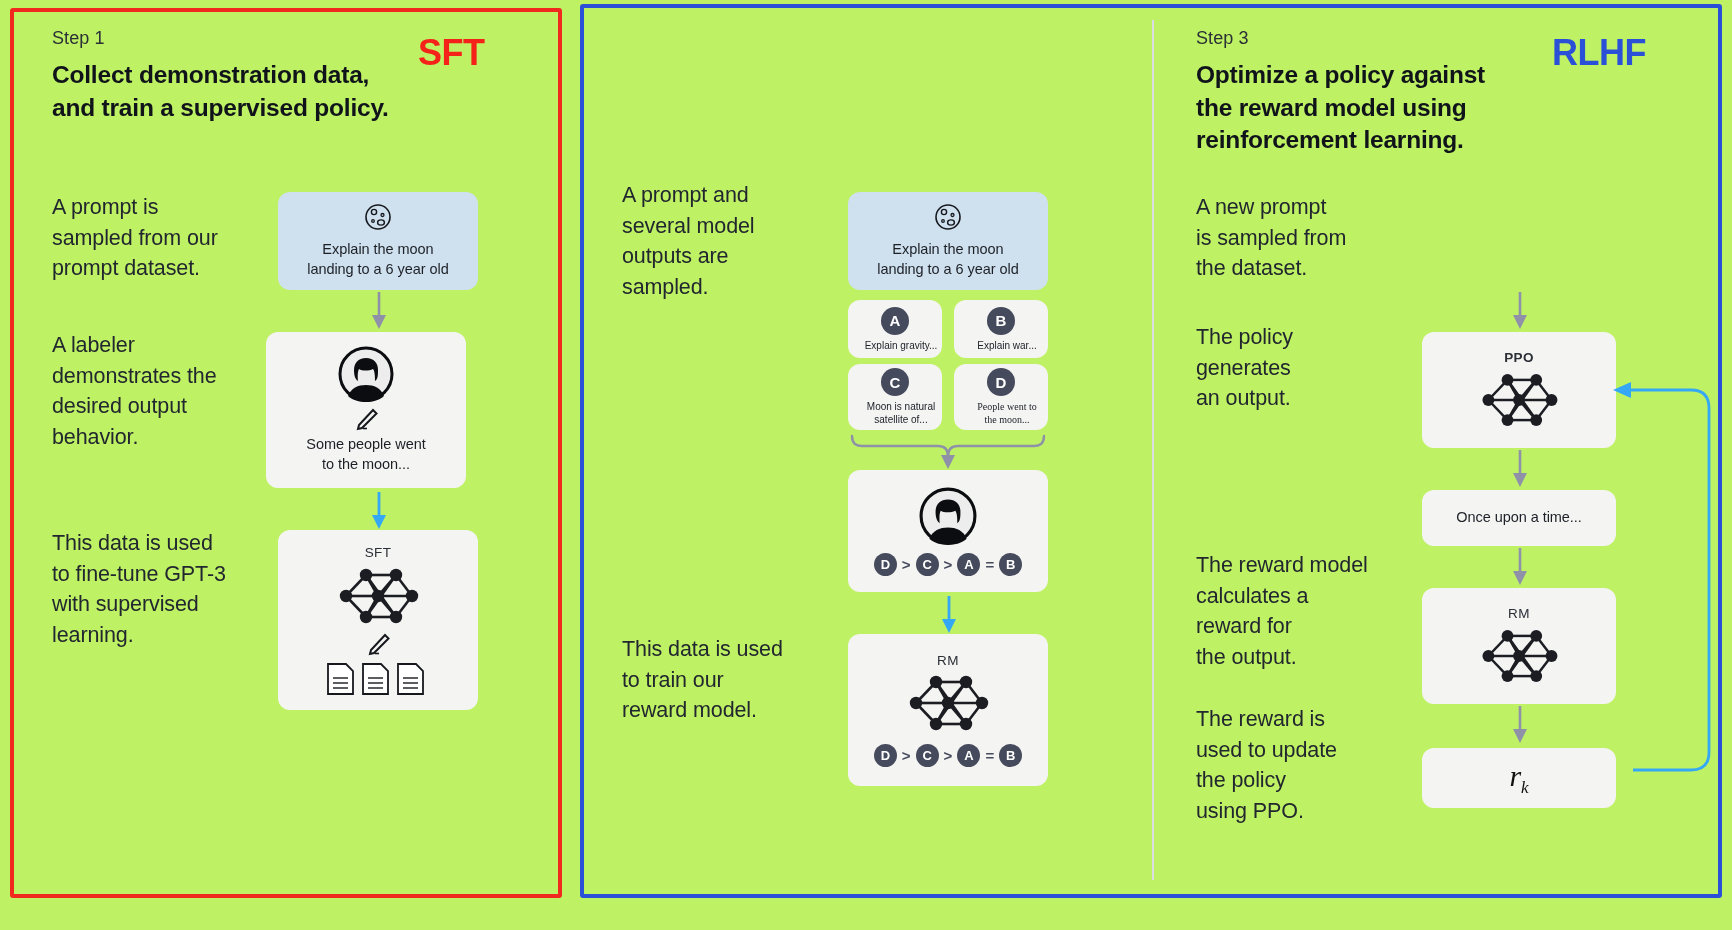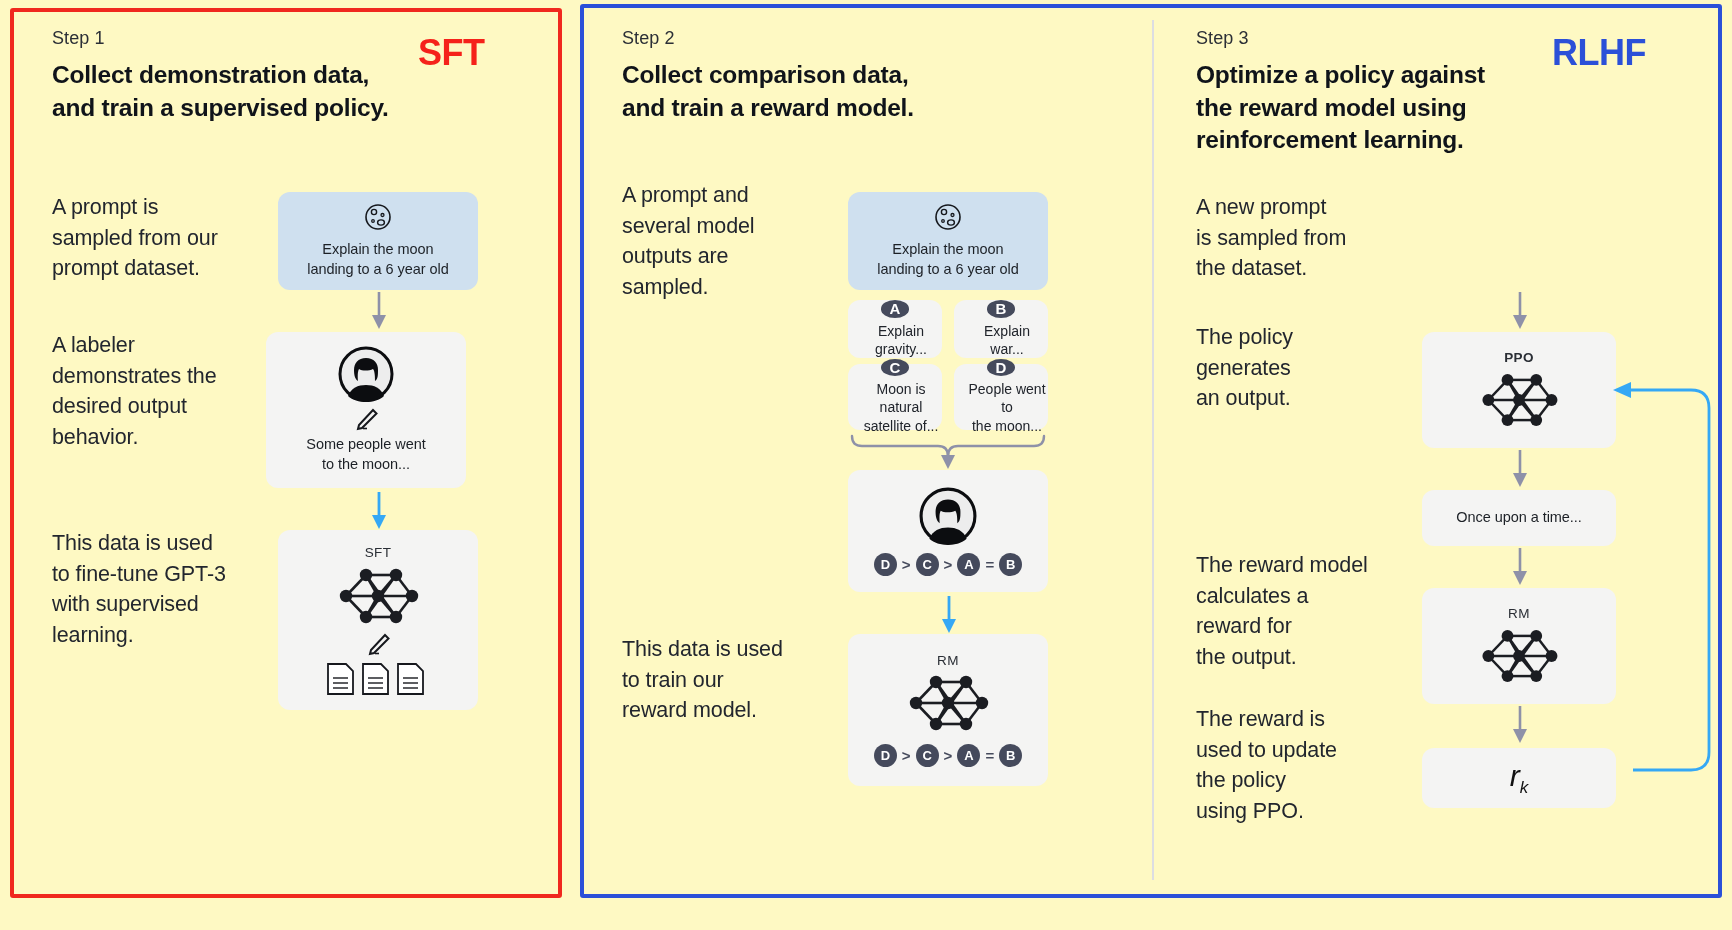--- a/index.html
+++ b/index.html
@@ -2,21 +2,21 @@
 <html><head>
 <meta charset="utf-8">
 <style>
   * { box-sizing: border-box; margin: 0; padding: 0; }
   html, body {
     width: 1732px; height: 930px;
     background: #ffffff;
     font-family: "Liberation Sans", sans-serif;
     overflow: hidden;
   }
-  .canvas { position: relative; width: 1732px; height: 930px; background: #fef9c3; }
+  .canvas { position: relative; width: 1732px; height: 930px; background: #bef264; }
 
   
   .frame {
     position: absolute;
     border-radius: 3px;
     pointer-events: none;
   }
   .frame-sft  { left: 10px;  top: 8px;  width: 552px;  height: 890px; border: 4px solid #f0281e; }
   .frame-rlhf { left: 580px; top: 4px;  width: 1142px; height: 894px; border: 4px solid #2b50d8; }
 
@@ -69,42 +69,42 @@
   .card-prompt { background: #cfe0ef; }
   .card-grey   { background: #f4f4f3; }
 
   .card-text {
     font-size: 14.5px; color: #1c2026; line-height: 1.35;
     white-space: pre-line; letter-spacing: -.05px;
   }
   .card-caption {
     font-size: 13.5px; color: #2a2e35; letter-spacing: .4px;
   }
-  .mini-text { font-size: 14px; color: #20242b; line-height: 1.3; white-space: pre-line; margin-left: 12px; }
+  .mini-text { font-size: 10px; color: #20242b; line-height: 1.3; white-space: pre-line; margin-left: 12px; }
 
   
   .arrow { position: absolute; }
   svg { display: block; overflow: visible; }
 
   
   .pill {
     display: inline-flex; align-items: center; justify-content: center;
     background: #454a5c; color: #fff; border-radius: 50%;
     font-weight: bold;
   }
   .pill-lg { width: 28px; height: 28px; font-size: 15px; }
   .pill-sm { width: 23px; height: 23px; font-size: 13px; }
 
   .rank-row {
     display: flex; align-items: center; gap: 5px;
     font-size: 15px; font-weight: bold; color: #454a5c;
   }
   .rank-op { font-size: 15px; color: #454a5c; font-weight: bold; }
 
-  .rk { font-family: Liberation Sans, sans-serif; font-style: italic; font-size: 30px; color: #111; }
+  .rk { font-family: Liberation Serif, serif; font-style: italic; font-size: 30px; color: #111; }
   .rk sub { font-size: 17px; }
 </style>
 </head>
 <body>
 
 <div class="canvas">
 
   <div class="frame frame-sft"></div>
   <div class="frame frame-rlhf"></div>
   <div class="divider"></div>
@@ -229,25 +229,20 @@
             <line x1="78" y1="16" x2="93" y2="16"></line>
               <line x1="78" y1="21" x2="93" y2="21"></line>
               <line x1="78" y1="26" x2="93" y2="26"></line>
           </g>
         </svg>
       </span>
     </div>
   </div>
 
   <div class="col col2">
-    <div class="col-inner">
-      <div class="step-label">Step 2</div>
-      <div class="step-title">Collect comparison data,
-and train a reward model.</div>
-    </div>
 
     <div class="narr" style="left:42px; top:180px;">A prompt and
 several model
 outputs are
 sampled.</div>
     <div class="narr" style="left:42px; top:634px;">This data is used
 to train our
 reward model.</div>
 
     <div class="card card-prompt" style="left:268px; top:192px; width:200px; height:98px;">
@@ -275,21 +270,21 @@
     </div>
 
     <div class="card card-grey" style="left:268px; top:364px; width:94px; height:66px;">
       <span class="pill pill-lg">C</span>
       <span class="mini-text" style="margin-top:4px;">Moon is natural
 satellite of...</span>
     </div>
 
     <div class="card card-grey" style="left:374px; top:364px; width:94px; height:66px;">
       <span class="pill pill-lg">D</span>
-      <span class="mini-text" style="margin-top:4px;">People went to
+      <span class="mini-text" style="margin-top:4px;font-family:Liberation Serif, serif;">People went to
 the moon...</span>
     </div>
 
     <div class="arrow" style="left:268px; top:432px;">
       <svg width="200" height="38">
         <path d="M4 4 q0 10 10 10 h76 q10 0 10 10 q0-10 10-10 h76 q10 0 10-10" fill="none" stroke="#8e91a8" stroke-width="2.4" stroke-linecap="round"></path>
         <line x1="100" y1="20" x2="100" y2="24" stroke="#8e91a8" stroke-width="2.4"></line>
         <polygon points="93,23 107,23 100,37" fill="#8e91a8"></polygon>
       </svg>
     </div>

